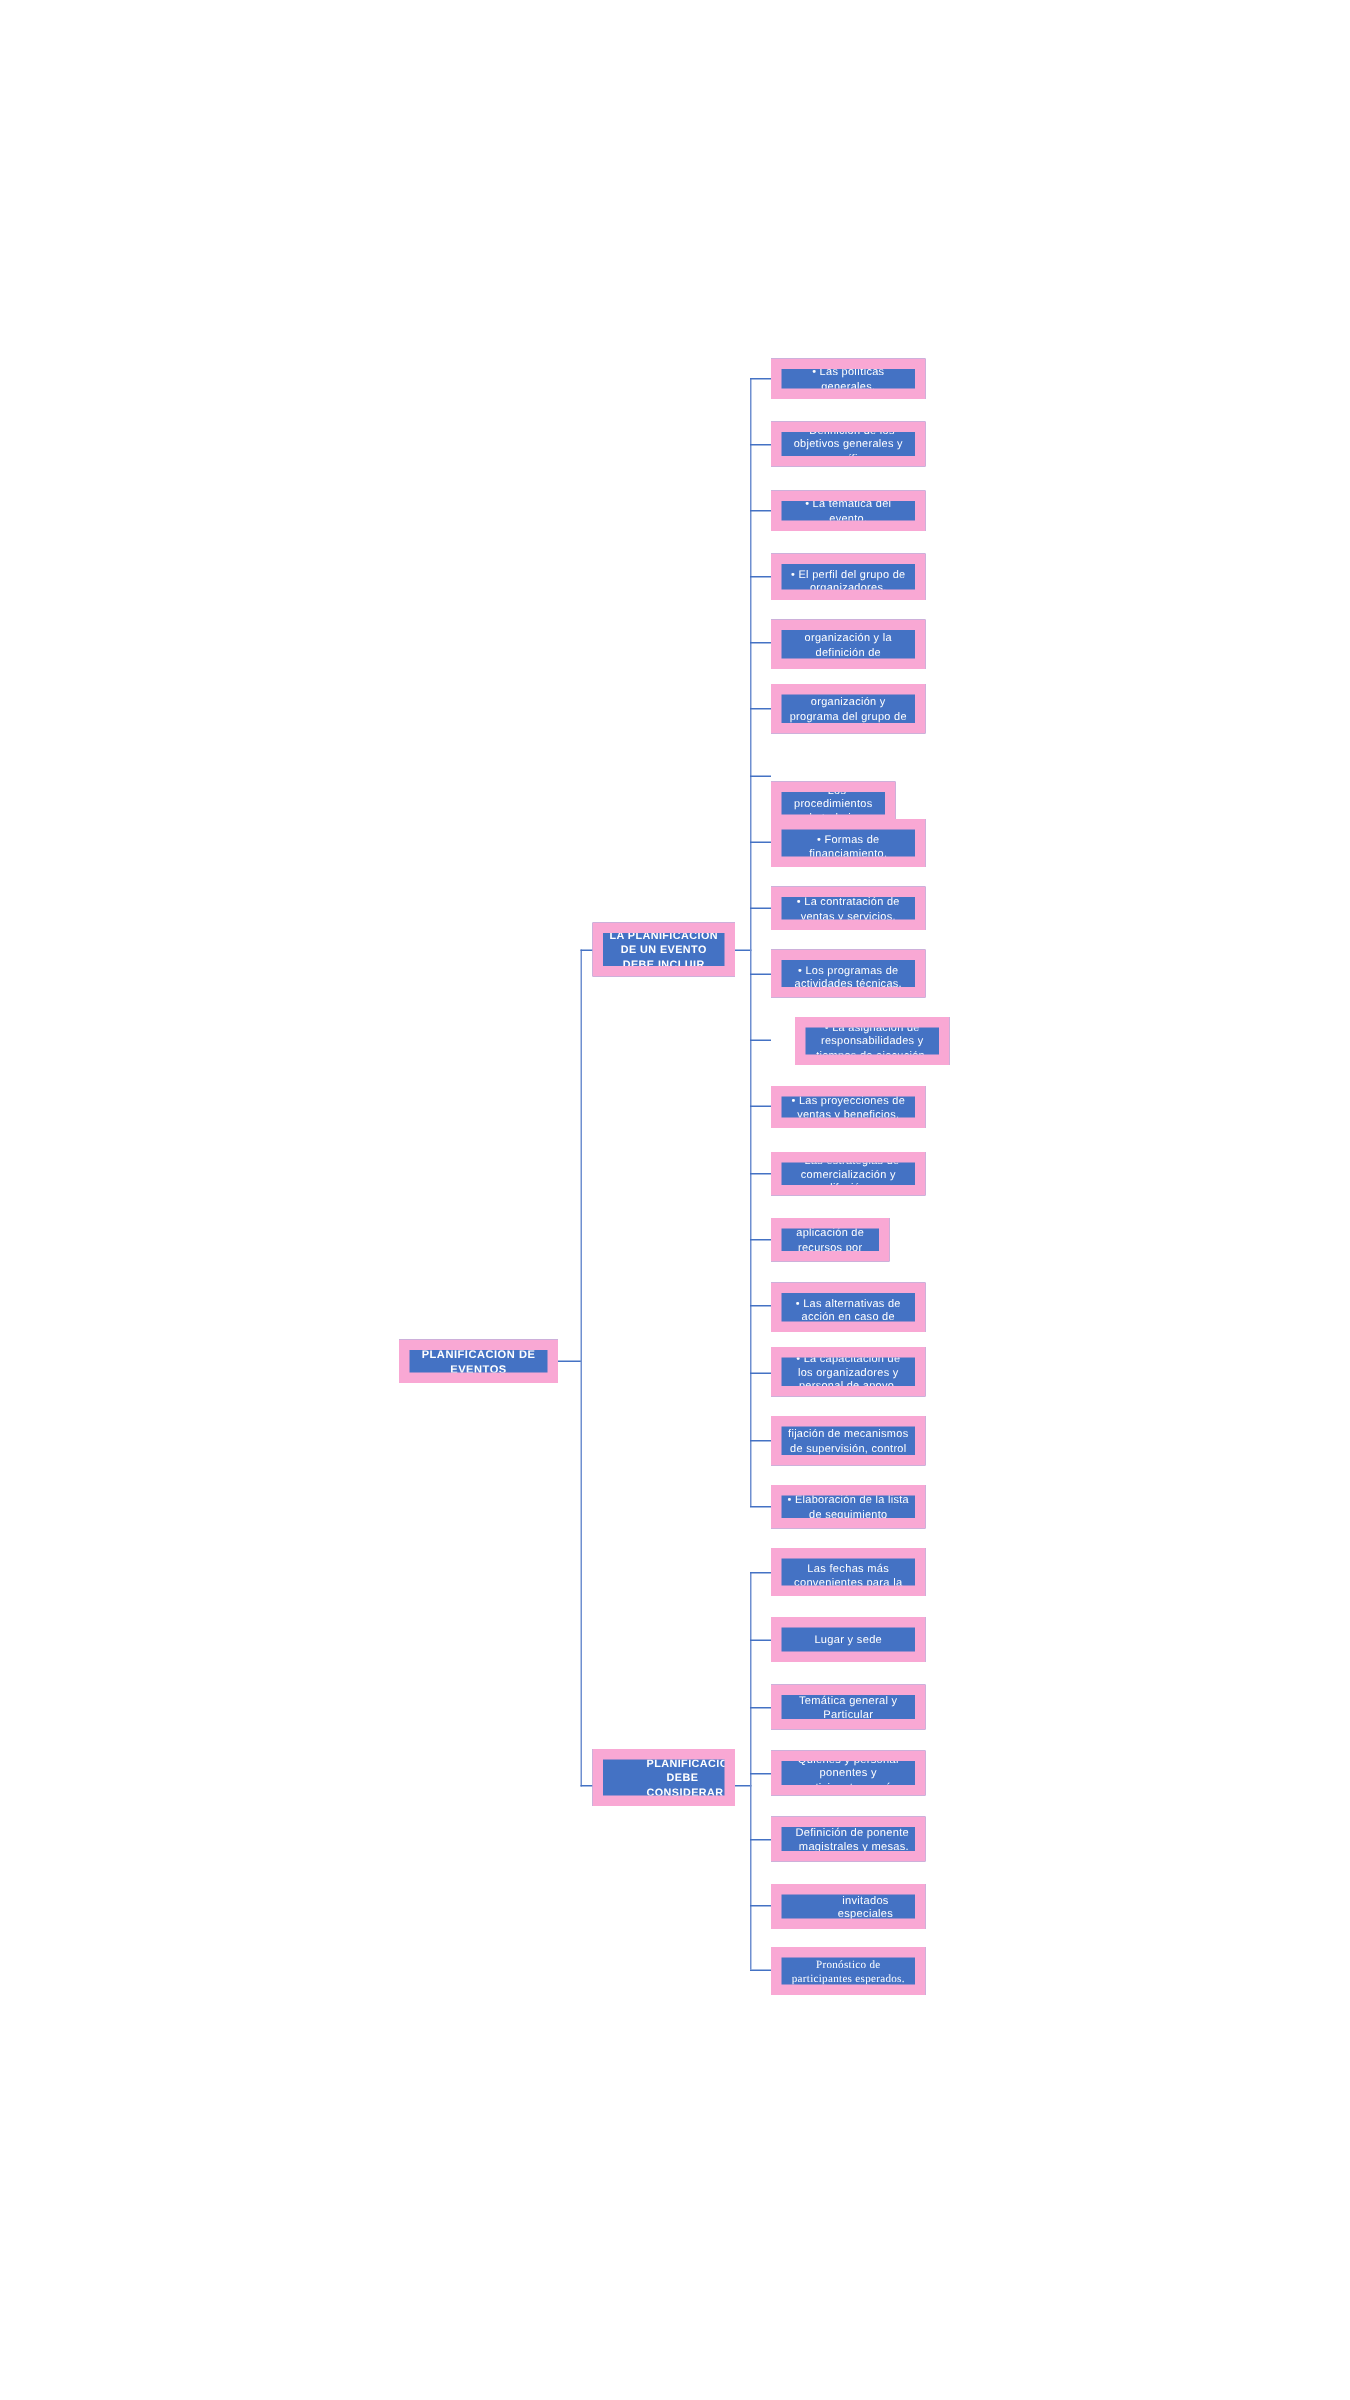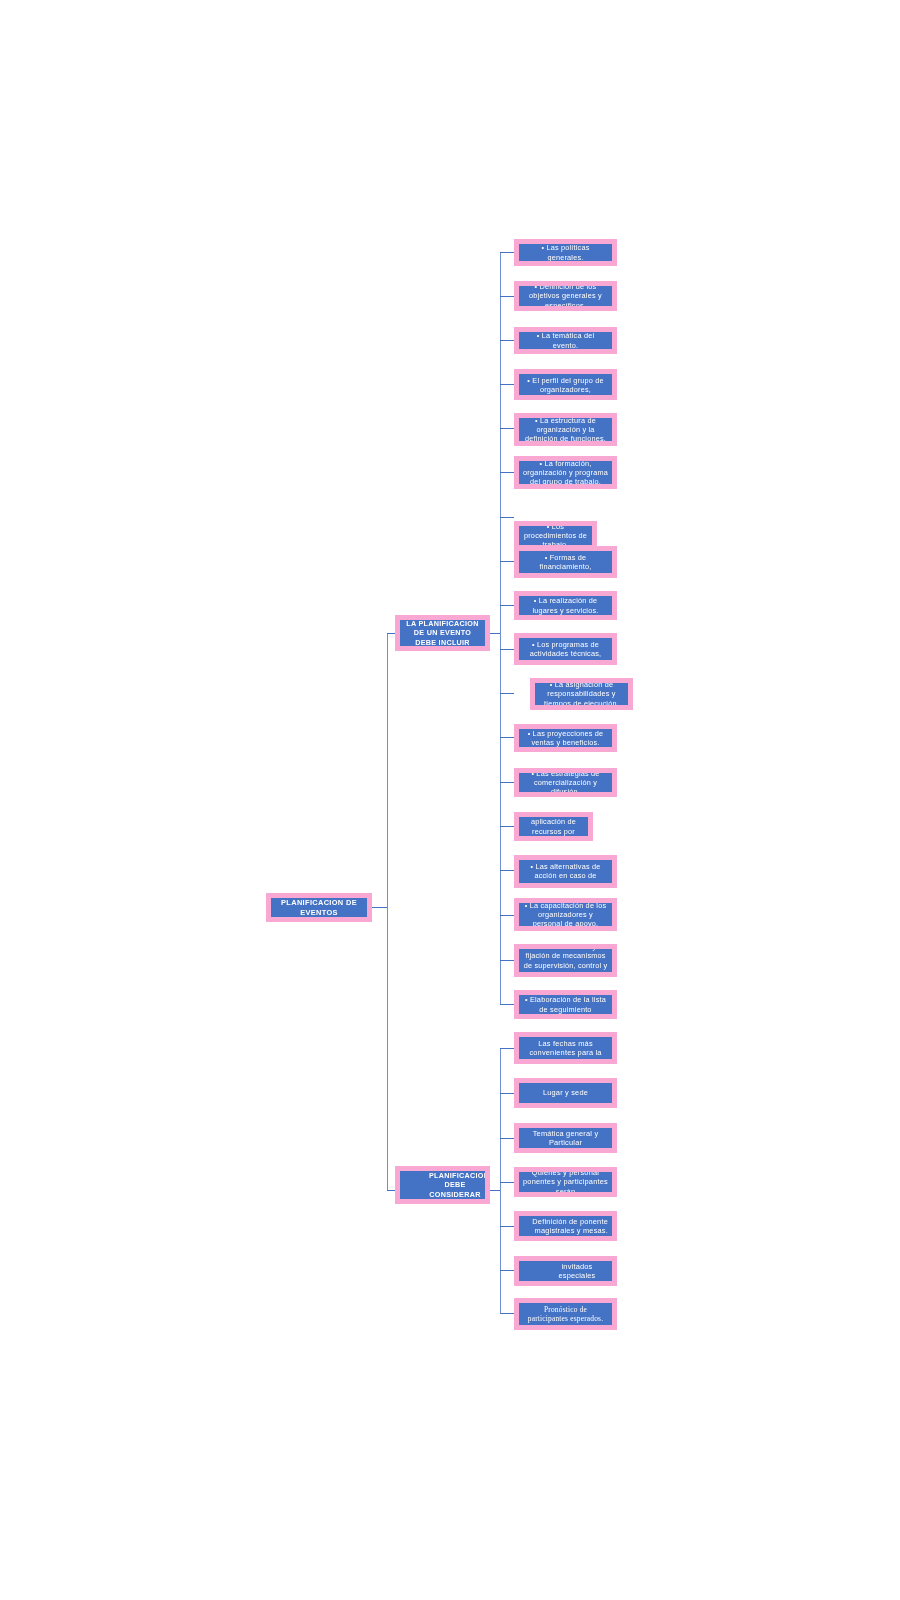--- a/index.html
+++ b/index.html
@@ -9,21 +9,21 @@
     font-family:"Liberation Sans", sans-serif;
     overflow:hidden;
   }
   #canvas{position:relative;width:900px;height:1600px;}
 
   
   .node{
     position:absolute;
     box-sizing:border-box;
     background:#4472c4;
-    border:5px solid #f9a8d4;
+    border:7px solid #f9a8d4;
     color:#ffffff;
     text-align:center;
     overflow:hidden;
     display:flex;
     align-items:center;
     justify-content:center;
     line-height:1.28;
     letter-spacing:.2px;
   }
   .node .txt{display:block;width:100%;padding:0 4px;box-sizing:border-box;}
@@ -127,21 +127,21 @@
   <div class="node leaf" style="left:514px;top:456px;width:103px;height:33px;">
     <span class="txt">• La formación,  organización  y programa  del grupo  de  trabajo.</span>
   </div>
   <div class="node leaf" style="left:514px;top:503px;width:83px;height:29px;margin-top:18px;">
     <span class="txt">• Los procedimientos   de  trabajo.</span>
   </div>
   <div class="node leaf clipped" style="left:514px;top:546px;width:103px;height:32px;">
     <span class="txt">• Formas  de financiamiento,  presupuestos  y flujos de  dinero.</span>
   </div>
   <div class="node leaf" style="left:514px;top:591px;width:103px;height:29px;">
-    <span class="txt">• La realización  de lugares  y servicios.</span>
+    <span class="txt">• La contratación  de ventas  y servicios.</span>
   </div>
   <div class="node leaf clipped" style="left:514px;top:633px;width:103px;height:32px;">
     <span class="txt">• Los  programas  de  actividades  técnicas,  recreación,  acompañantes  y  específicos.</span>
   </div>
   <div class="node leaf" style="left:514px;top:678px;width:103px;height:32px;margin-left:16px;">
     <span class="txt">• La asignación  de  responsabilidades   y tiempos  de ejecución.</span>
   </div>
   <div class="node leaf" style="left:514px;top:724px;width:103px;height:28px;">
     <span class="txt">• Las proyecciones  de ventas  y beneficios.</span>
   </div>

